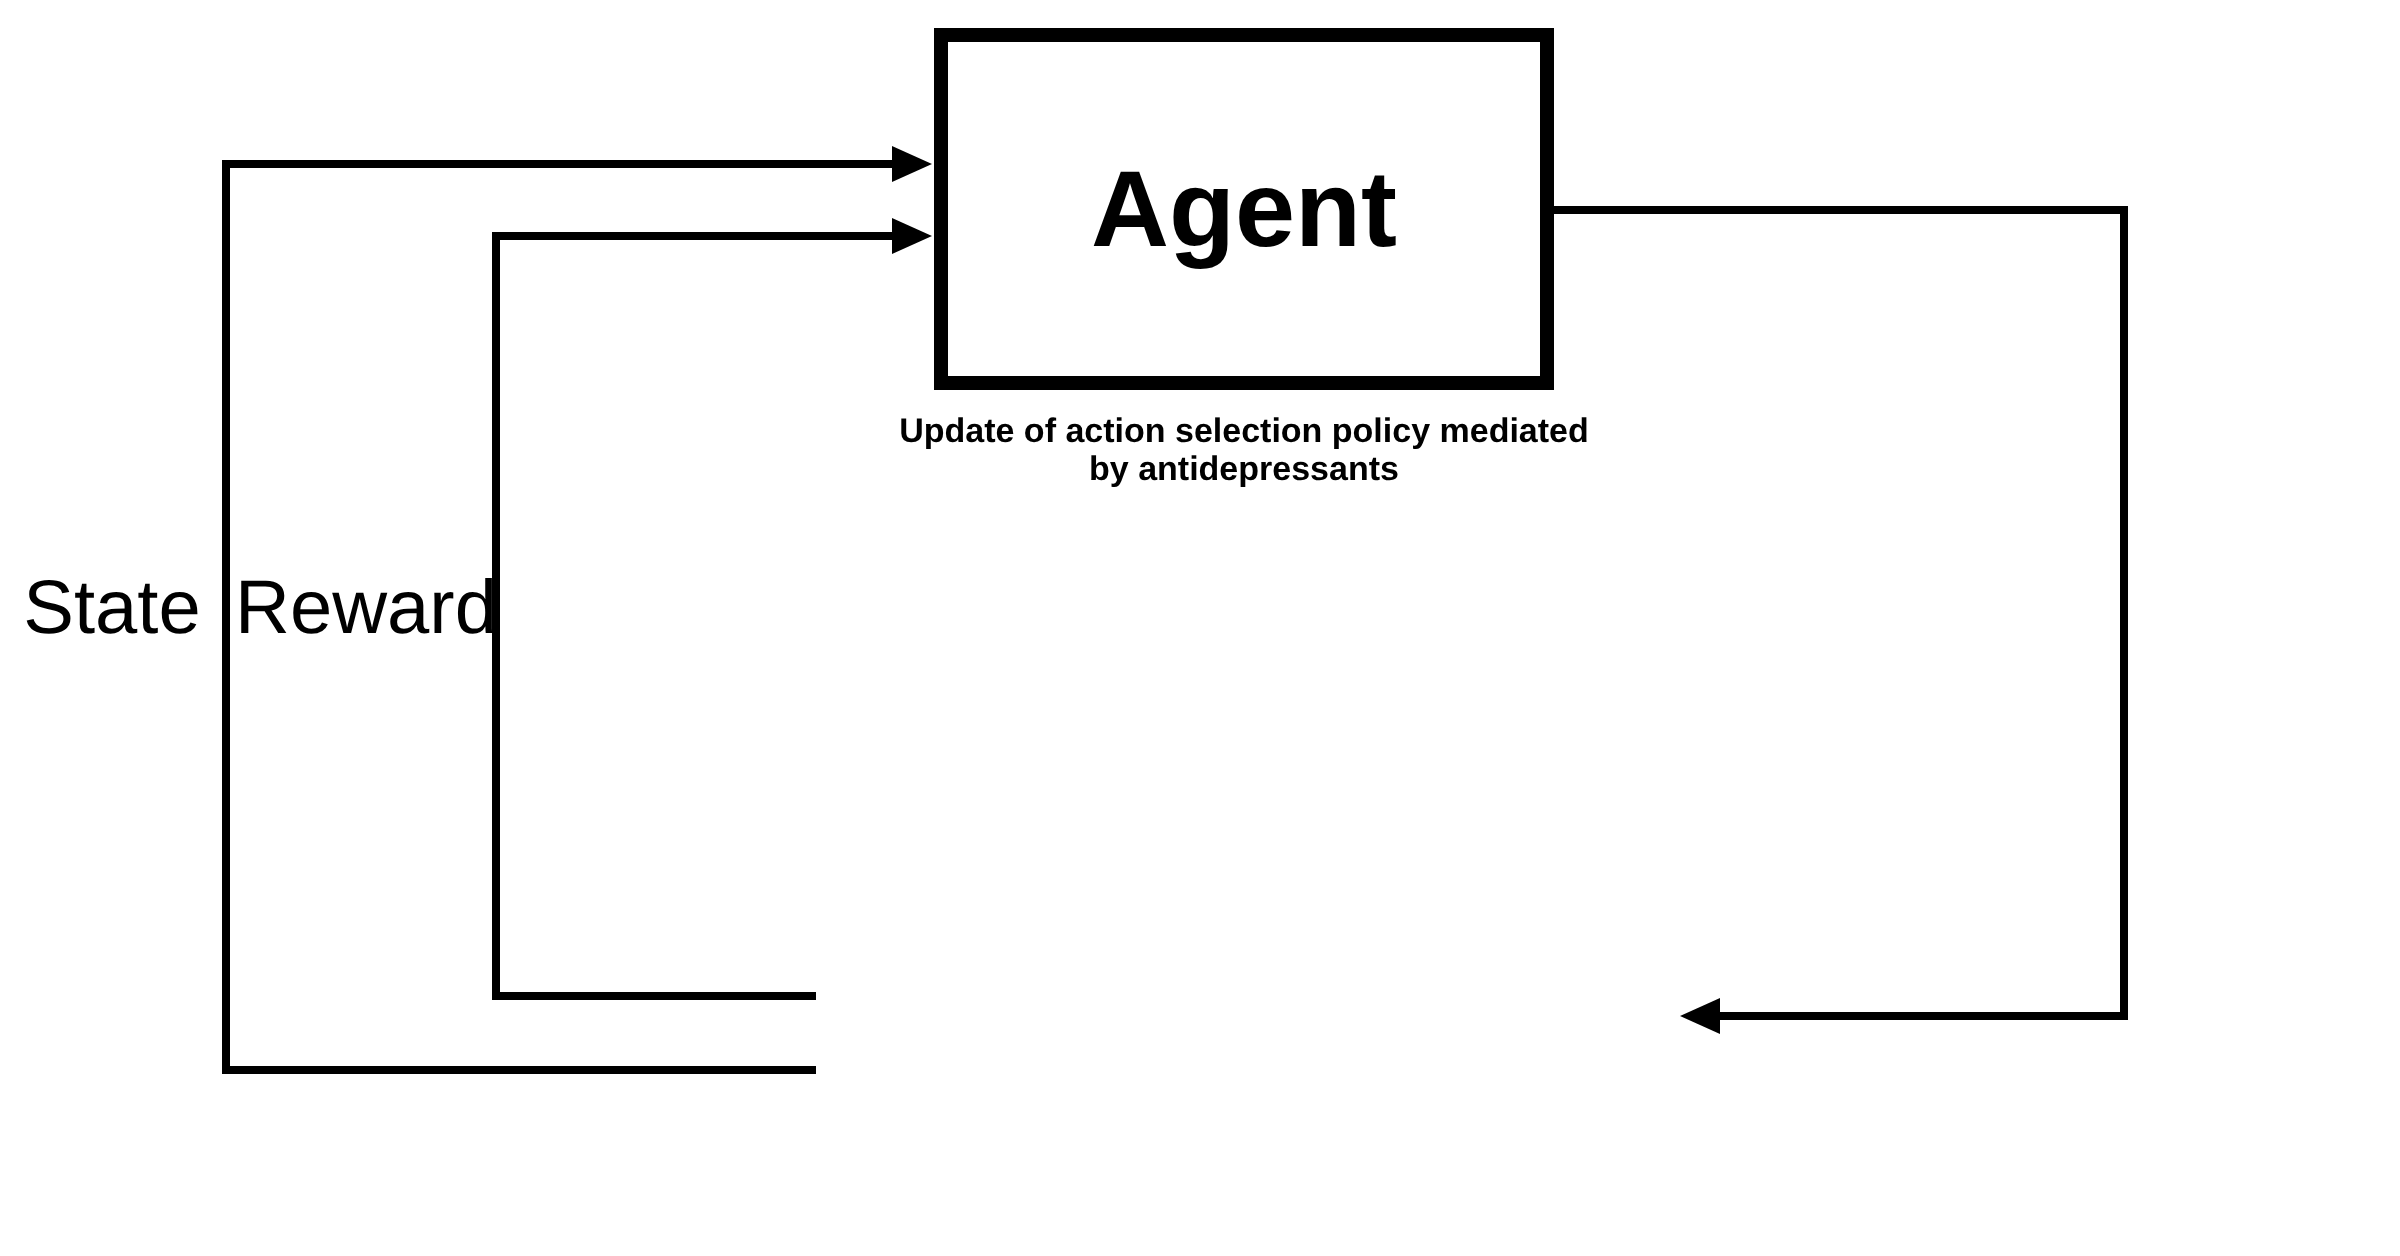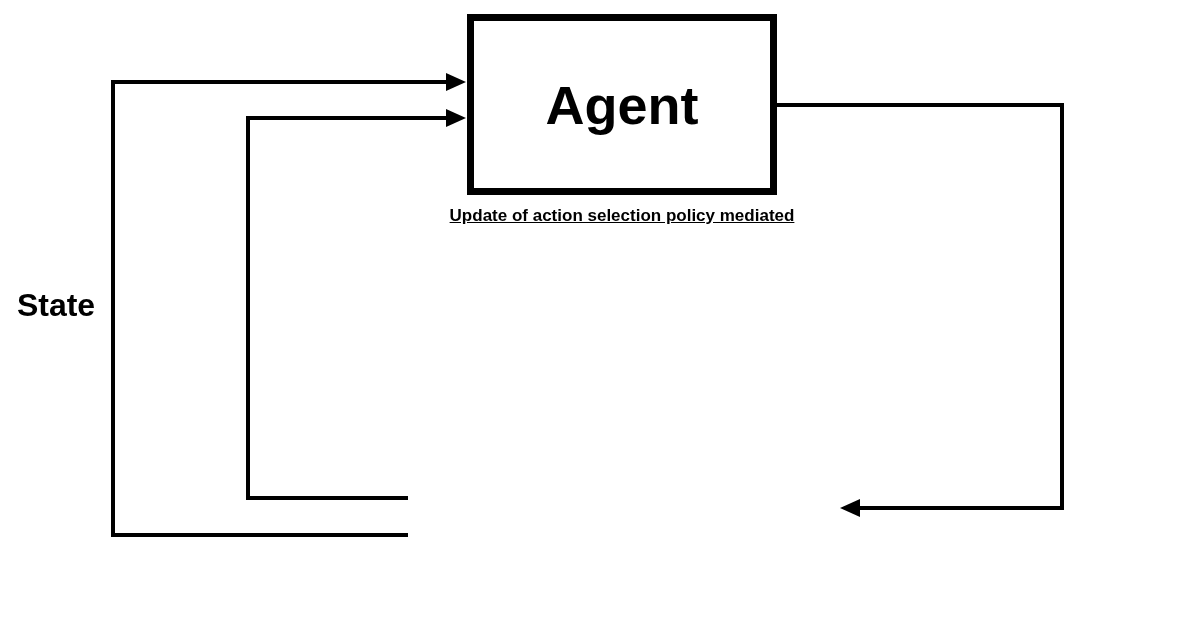--- a/index.html
+++ b/index.html
@@ -67,27 +67,26 @@
     top: 206px;
     width: 600px;
     text-align: center;
     font-size: 17px;
     font-weight: bold;
     line-height: 19px;
   }
   .caption .cap-line {
     display: block;
     white-space: nowrap;
-    text-decoration: underline;
   }
   .edge-label {
     position: absolute;
     transform: translate(-50%, -50%);
-    font-size: 32px;
-    font-weight: bold;
+    font-size: 38px;
+    font-weight: normal;
     white-space: nowrap;
     text-align: right;
   }
   .edge-label.state  { left: 56px;   top: 305px; }
   .edge-label.reward { left: 183px;  top: 305px; }
   .edge-label.action { left: 1133px; top: 305px; }
 </style>
 </head>
 <body>
 
@@ -110,18 +109,20 @@
       <polygon points="840,508 860,499 860,517"></polygon>
     </g>
   </svg>
 
   <div class="box agent">
     <span class="box-label">Agent</span>
   </div>
 
   <div class="caption">
     <span class="cap-line">Update of action selection policy mediated</span>
+    <span class="cap-line">by antidepressants</span>
   </div>
 
 
   <div class="edge-label state">State</div>
+  <div class="edge-label reward">Reward</div>
 
 </div>
 
 </body></html>

